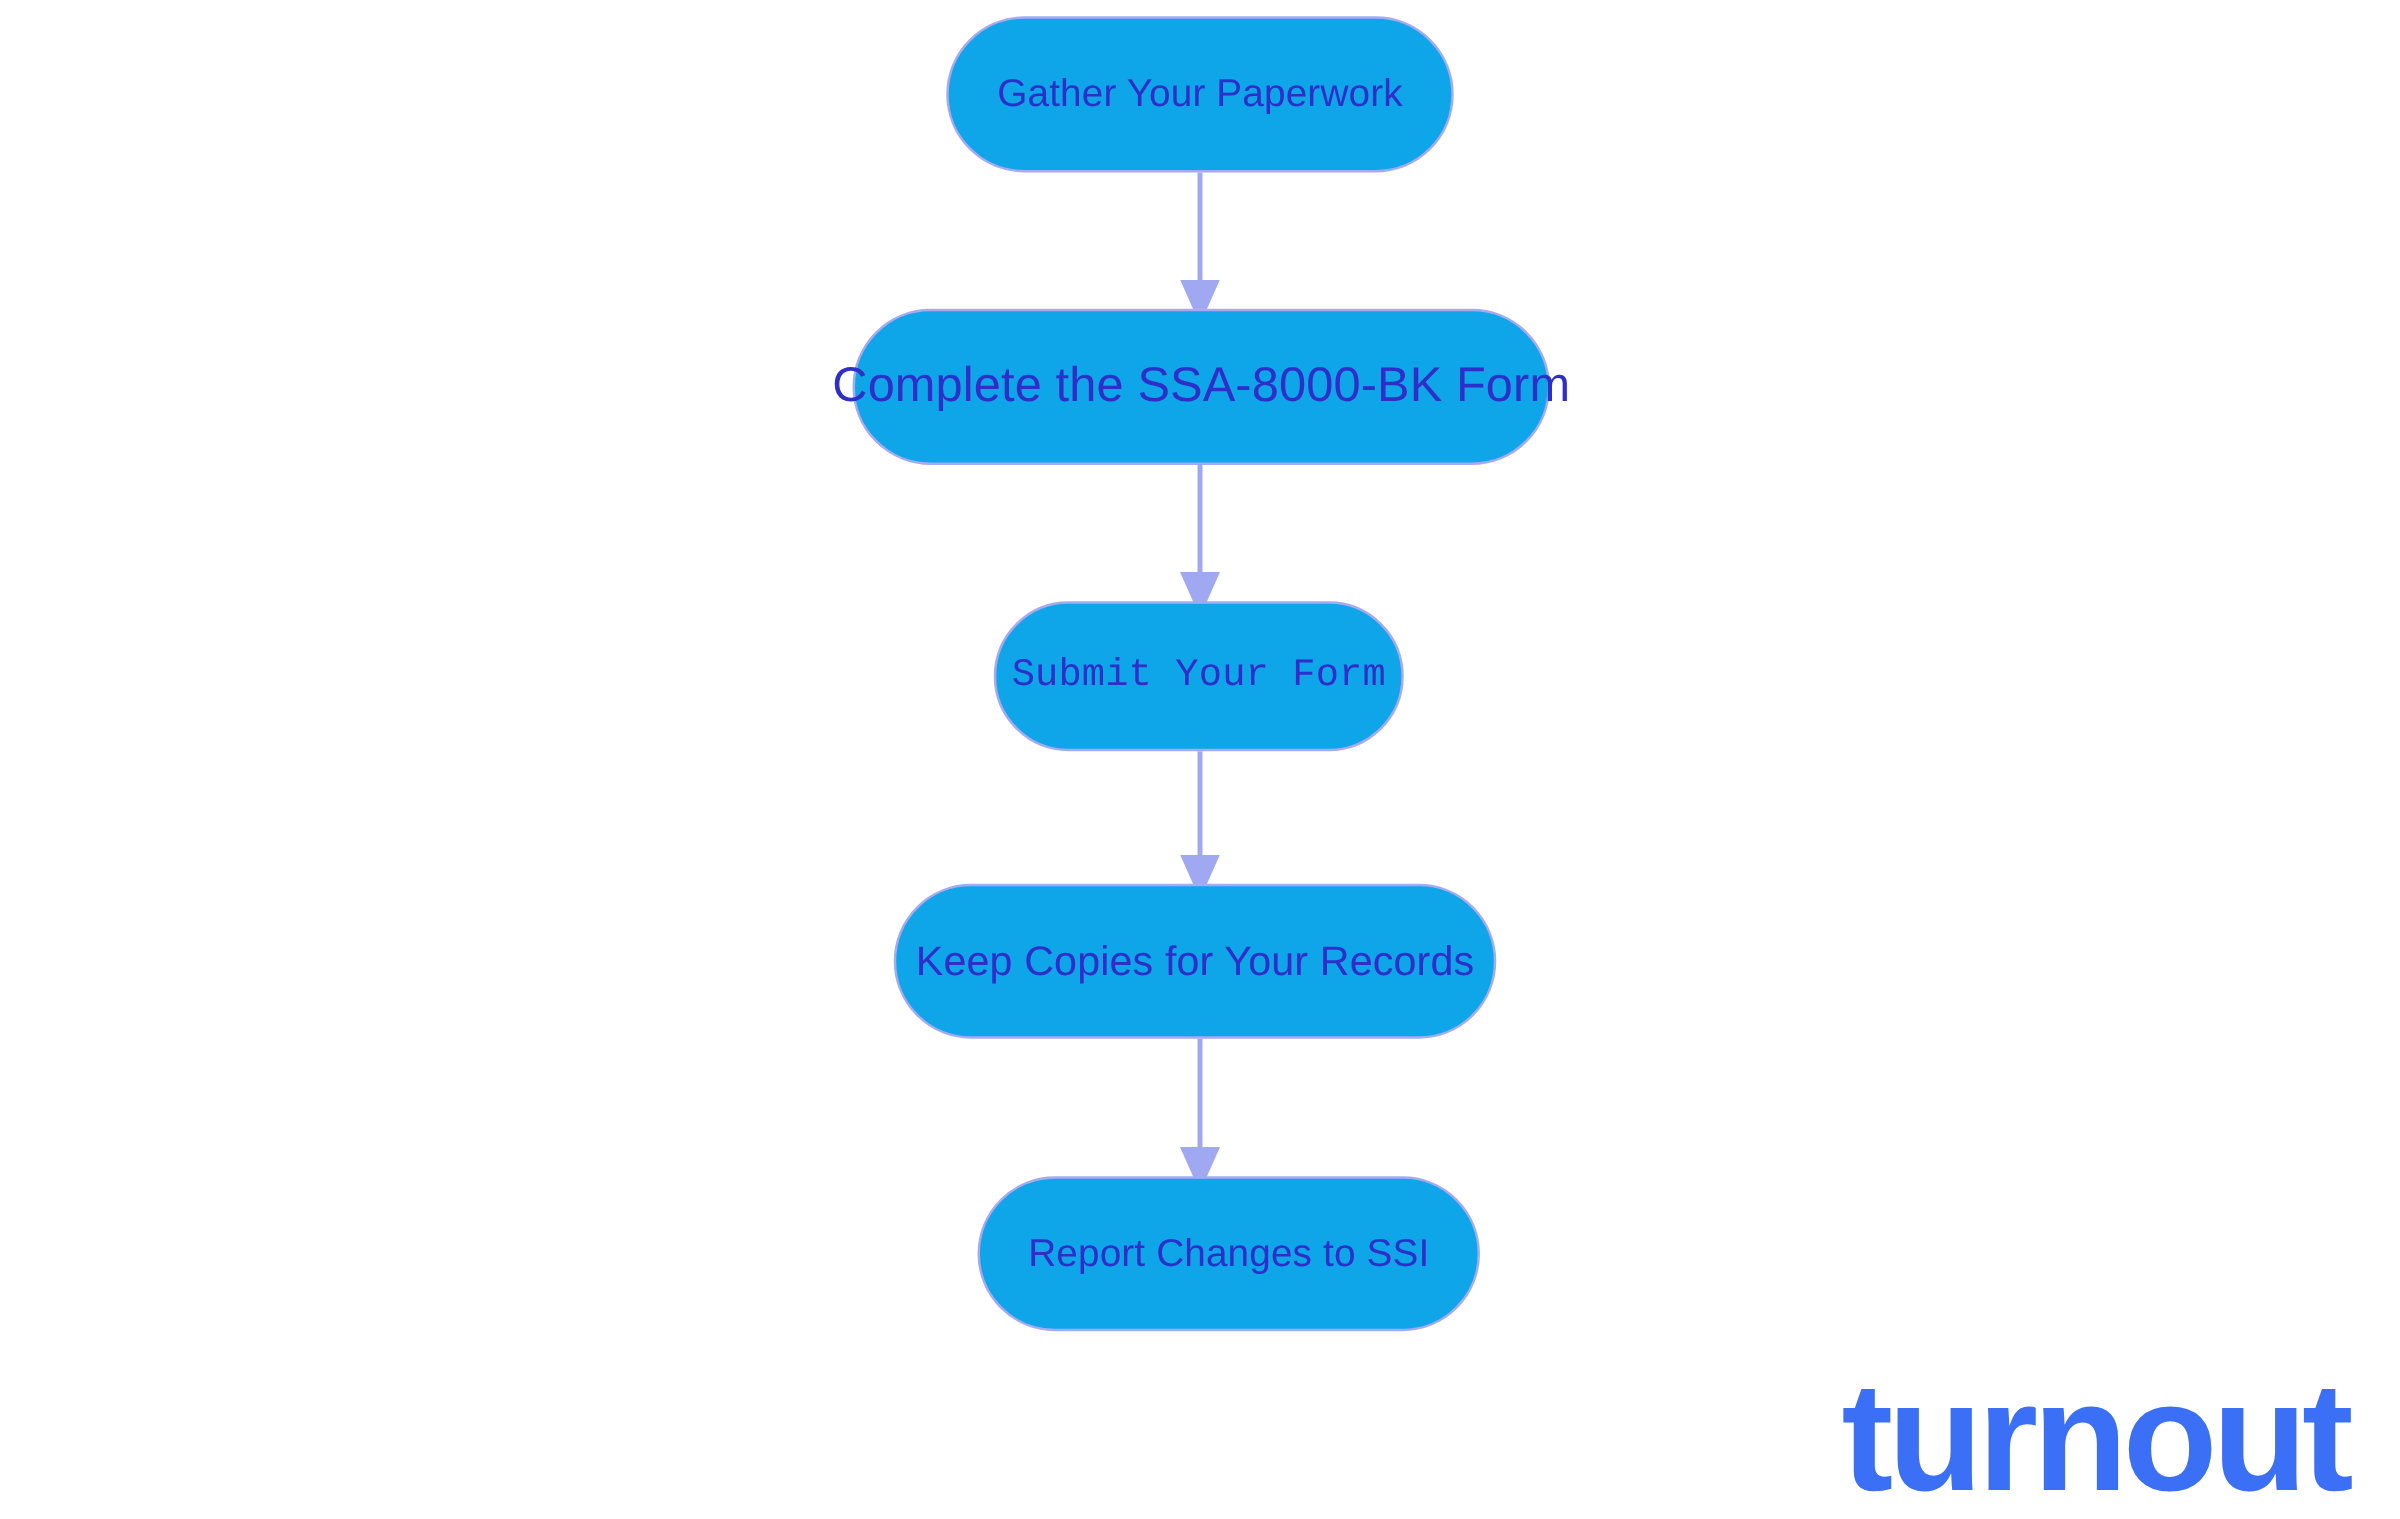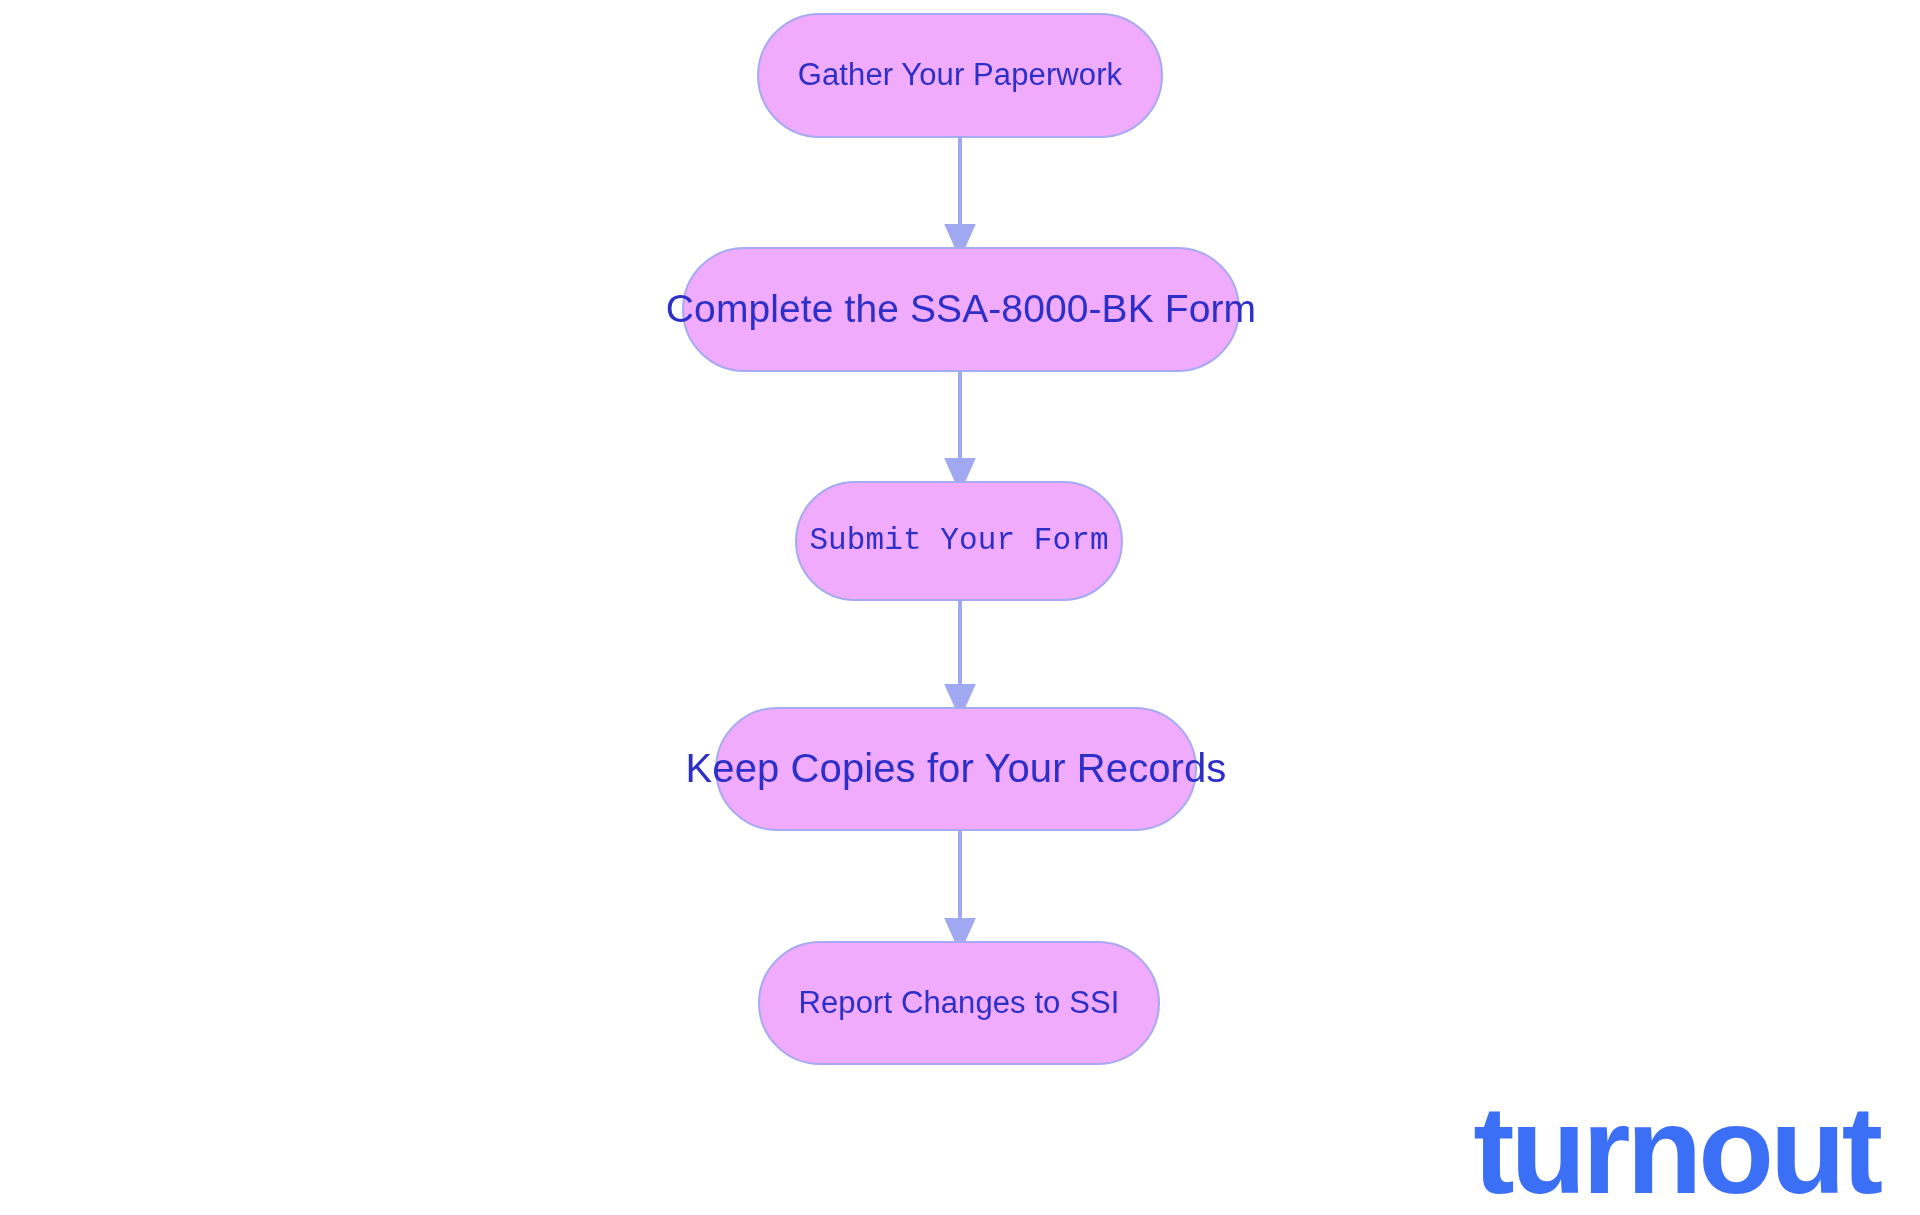--- a/index.html
+++ b/index.html
@@ -33,41 +33,41 @@
   }
 
   
   .flow-node {
     position: absolute;
     z-index: 2;
     box-sizing: border-box;
     display: flex;
     align-items: center;
     justify-content: center;
-    background: #f0abfc;
+    background: #0ea5e9;
     border: 2px solid #a6aaf2;
     border-radius: 999px;
     color: #2e2fc9;
     font-family: "Liberation Sans", sans-serif;
     font-weight: 400;
     letter-spacing: .1px;
     white-space: nowrap;
     user-select: none;
   }
   .flow-node .node-label {
     display: block;
     line-height: 1;
     padding-bottom: 2px;
   }
 
   #node-0 { left: 757px;  top: 13px;   width: 406px; height: 125px; font-size: 31px; }
   #node-1 { left: 682px;  top: 247px;  width: 558px; height: 125px; font-size: 39px; }
   #node-2 { left: 795px;  top: 481px;  width: 328px; height: 120px; font-size: 31px; font-family: Liberation Mono, monospace; }
-  #node-3 { left: 715px;  top: 707px;  width: 482px; height: 124px; font-size: 40px; }
-  #node-4 { left: 758px;  top: 941px;  width: 402px; height: 124px; font-size: 31px; }
+  #node-3 { left: 715px;  top: 707px;  width: 482px; height: 124px; font-size: 33px; }
+  #node-4 { left: 782px;  top: 941px;  width: 402px; height: 124px; font-size: 31px; }
 
   
   #brand-logo {
     position: absolute;
     z-index: 3;
     left: 1449px;
     top: 1095px;
     width: 430px;
     height: 110px;
     display: flex;

